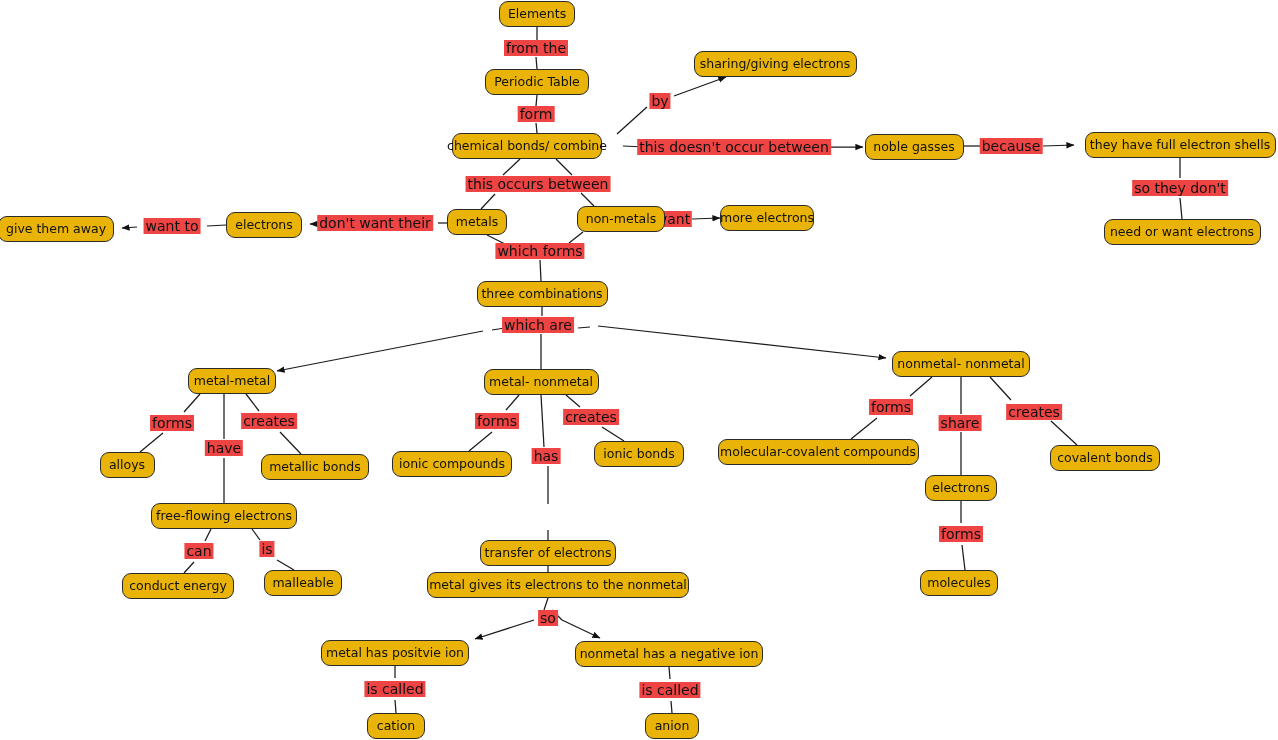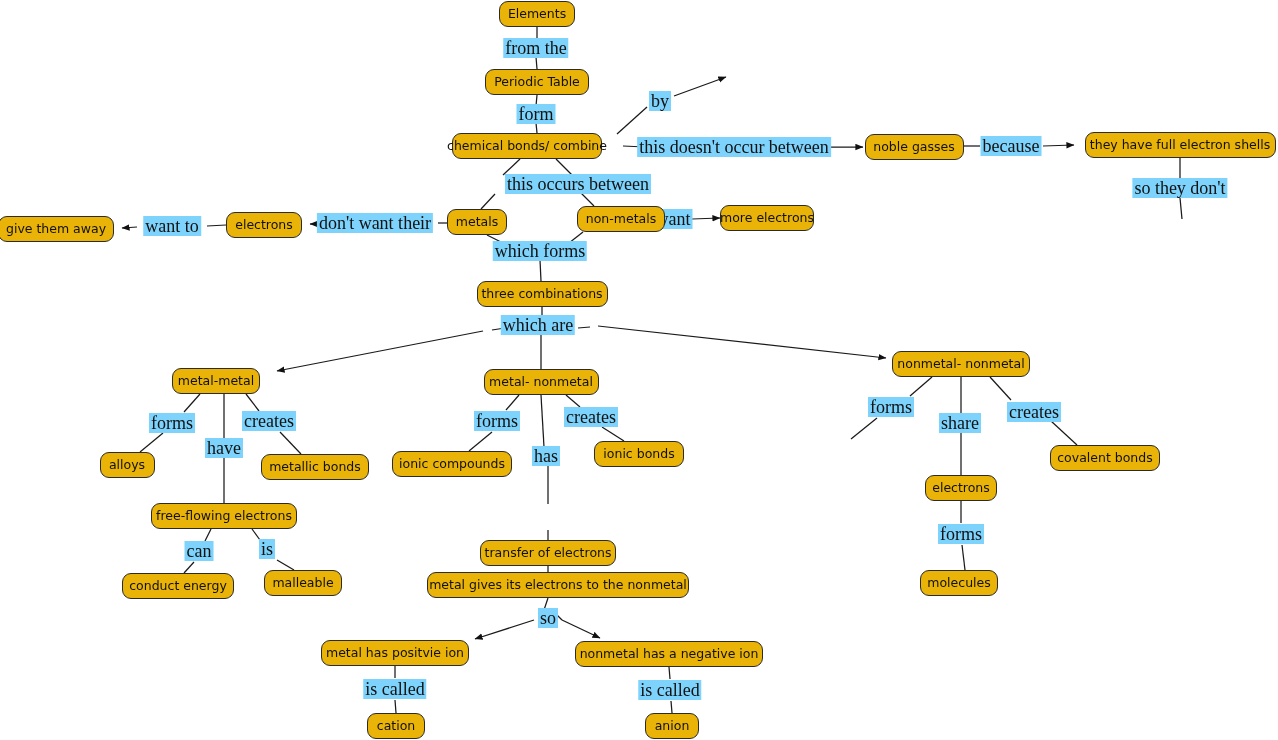--- a/index.html
+++ b/index.html
@@ -33,29 +33,28 @@
     display:flex;
     align-items:center;
     justify-content:center;
     white-space:nowrap;
     padding:0 9px;
     height:26px;
     z-index:3;
   }
   .elabel{
     position:absolute;
-    background:#7dd3fc;
+    background:#ef4444;
     color:#111111;
-    font-size:18px;
+    font-size:14px;
     line-height:1;
     white-space:nowrap;
     padding:1px 2px;
     z-index:2;
     transform:translate(-50%,-50%);
-    font-family:Liberation Serif, serif;
   }
 </style>
 </head>
 <body>
 
 <div id="canvas">
   <svg id="edges" viewBox="0 0 1278 740">
     <defs>
       <marker id="arrowhead" markerWidth="9" markerHeight="9" refX="7.6" refY="3.2" orient="auto" markerUnits="userSpaceOnUse">
         <path d="M0,0 L8,3.2 L0,6.4 z" fill="#111111"></path>
@@ -126,54 +125,57 @@
         <path d="M961,432 L961,475"></path>
         <path d="M990,377 L1011,400"></path>
         <path d="M1051,421 L1077,445"></path>
         <path d="M961,501 L961,523"></path>
         <path d="M962,545 L965,570"></path>
       </g>
   </svg>
 <div class="node" style="left: 499px; top: 1px; width: 76px; height: 26px;">Elements</div>
     <div class="node" style="left: 485px; top: 69px; width: 104px; height: 26px;">Periodic Table</div>
     <div class="node" style="left: 452px; top: 133px; width: 150px; height: 26px;">chemical bonds/ combine</div>
+    <div class="node" style="left: 693.5px; top: 51px; width: 163px; height: 26px;">sharing/giving electrons</div>
     <div class="node" style="left: 864.5px; top: 134px; width: 99px; height: 26px;">noble gasses</div>
     <div class="node" style="left: 1084.5px; top: 132px; width: 191px; height: 26px;">they have full electron shells</div>
+    <div class="node" style="left: 1103.5px; top: 219px; width: 157px; height: 26px;">need or want electrons</div>
     <div class="node" style="left: 447px; top: 209px; width: 60px; height: 26px;">metals</div>
     <div class="node" style="left: 556px; top: 206px; width: 88px; height: 26px; margin-left: 21px;">non-metals</div>
     <div class="node" style="left: 720px; top: 205px; width: 94px; height: 26px;">more electrons</div>
     <div class="node" style="left: 226px; top: 212px; width: 76px; height: 26px;">electrons</div>
     <div class="node" style="left: -2px; top: 216px; width: 116px; height: 26px;">give them away</div>
     <div class="node" style="left: 476.5px; top: 281px; width: 131px; height: 26px;">three combinations</div>
-    <div class="node" style="left: 172px; top: 368px; width: 88px; height: 26px;">metal-metal</div>
+    <div class="node" style="left: 188px; top: 368px; width: 88px; height: 26px;">metal-metal</div>
     <div class="node" style="left: 483.5px; top: 369px; width: 115px; height: 26px;">metal- nonmetal</div>
     <div class="node" style="left: 892px; top: 351px; width: 138px; height: 26px;">nonmetal- nonmetal</div>
     <div class="node" style="left: 99.5px; top: 452px; width: 55px; height: 26px;">alloys</div>
     <div class="node" style="left: 261px; top: 454px; width: 108px; height: 26px;">metallic bonds</div>
     <div class="node" style="left: 151px; top: 503px; width: 146px; height: 26px;">free-flowing electrons</div>
     <div class="node" style="left: 122px; top: 573px; width: 112px; height: 26px;">conduct energy</div>
     <div class="node" style="left: 264px; top: 570px; width: 78px; height: 26px;">malleable</div>
     <div class="node" style="left: 392px; top: 451px; width: 120px; height: 26px;">ionic compounds</div>
     <div class="node" style="left: 594px; top: 441px; width: 90px; height: 26px;">ionic bonds</div>
     <div class="node" style="left: 480px; top: 504px; width: 136px; height: 26px; margin-top: 36px;">transfer of electrons</div>
     <div class="node" style="left: 427px; top: 572px; width: 262px; height: 26px;">metal gives its electrons to the nonmetal</div>
     <div class="node" style="left: 321px; top: 640px; width: 148px; height: 26px;">metal has positvie ion</div>
     <div class="node" style="left: 575px; top: 641px; width: 188px; height: 26px;">nonmetal has a negative ion</div>
     <div class="node" style="left: 367px; top: 713px; width: 58px; height: 26px;">cation</div>
     <div class="node" style="left: 645px; top: 713px; width: 54px; height: 26px;">anion</div>
+    <div class="node" style="left: 717.5px; top: 439px; width: 201px; height: 26px;">molecular-covalent compounds</div>
     <div class="node" style="left: 925px; top: 475px; width: 72px; height: 26px;">electrons</div>
     <div class="node" style="left: 1050px; top: 445px; width: 110px; height: 26px;">covalent bonds</div>
     <div class="node" style="left: 920px; top: 570px; width: 78px; height: 26px;">molecules</div>
     <span class="elabel" style="left: 536px; top: 48px;">from the</span>
     <span class="elabel" style="left: 536px; top: 114px;">form</span>
     <span class="elabel" style="left: 660px; top: 101px;">by</span>
     <span class="elabel" style="left: 734px; top: 147px;">this doesn't occur between</span>
     <span class="elabel" style="left: 1011px; top: 146px;">because</span>
     <span class="elabel" style="left: 1180px; top: 188px;">so they don't</span>
-    <span class="elabel" style="left: 538px; top: 184px; margin-left: 40px;">this occurs between</span>
+    <span class="elabel" style="left: 538px; top: 184px;">this occurs between</span>
     <span class="elabel" style="left: 673px; top: 219px;">want</span>
     <span class="elabel" style="left: 375px; top: 223px;">don't want their</span>
     <span class="elabel" style="left: 172px; top: 226px;">want to</span>
     <span class="elabel" style="left: 540px; top: 251px;">which forms</span>
     <span class="elabel" style="left: 538px; top: 325px;">which are</span>
     <span class="elabel" style="left: 172px; top: 423px;">forms</span>
     <span class="elabel" style="left: 224px; top: 448px;">have</span>
     <span class="elabel" style="left: 269px; top: 421px;">creates</span>
     <span class="elabel" style="left: 199px; top: 551px;">can</span>
     <span class="elabel" style="left: 267px; top: 549px;">is</span>

